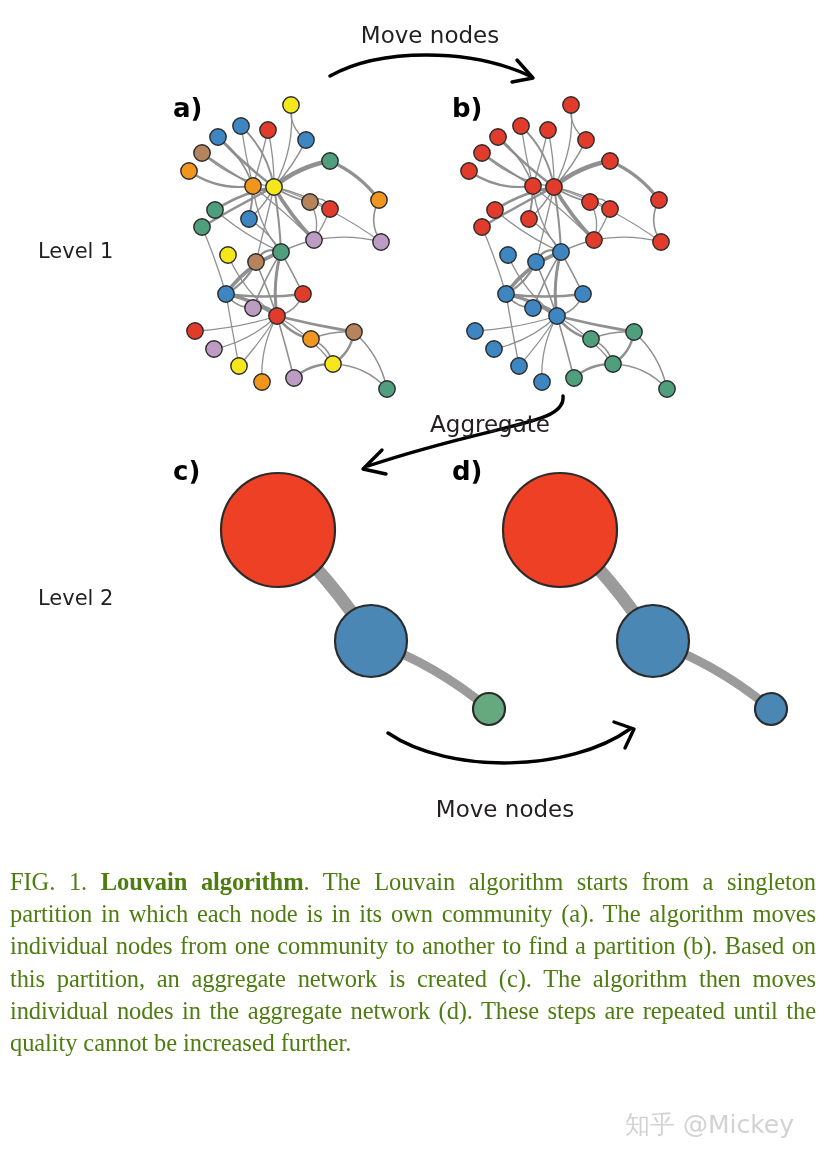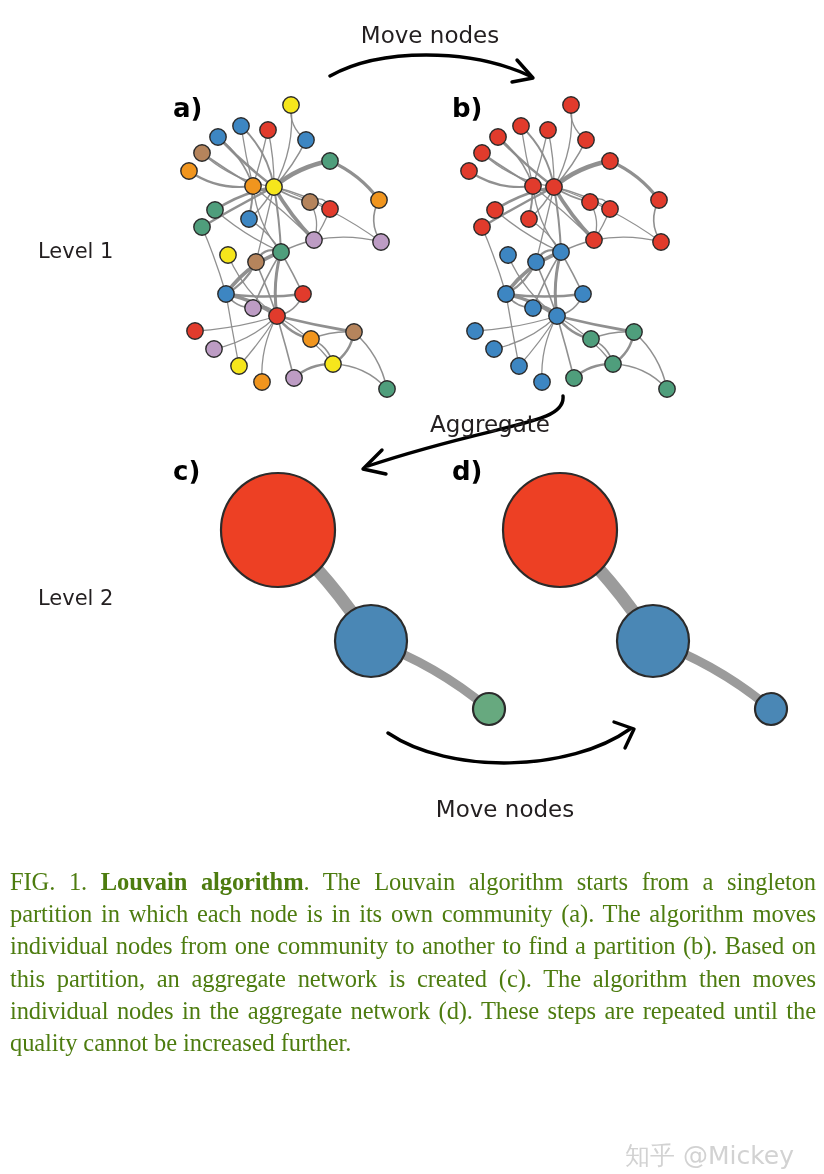--- a/index.html
+++ b/index.html
@@ -106,21 +106,20 @@
 
   #watermark {
     position: absolute;
     left: 625px;
     top: 1108px;
     font-family: "DejaVu Sans", "Liberation Sans", sans-serif;
     font-size: 25px;
     color: #d2d2d2;
     white-space: nowrap;
     user-select: none;
-    margin-top: 31px;
   }
 </style>
 </head>
 <body>
 
 <div id="figure-area">
   <svg id="figure-svg" width="824" height="845" viewBox="0 0 824 845">
     <g id="arrows-layer">
         <g>
           <path d="M 330 76 C 380 48 470 48 530 76" class="arrow-path"></path>

